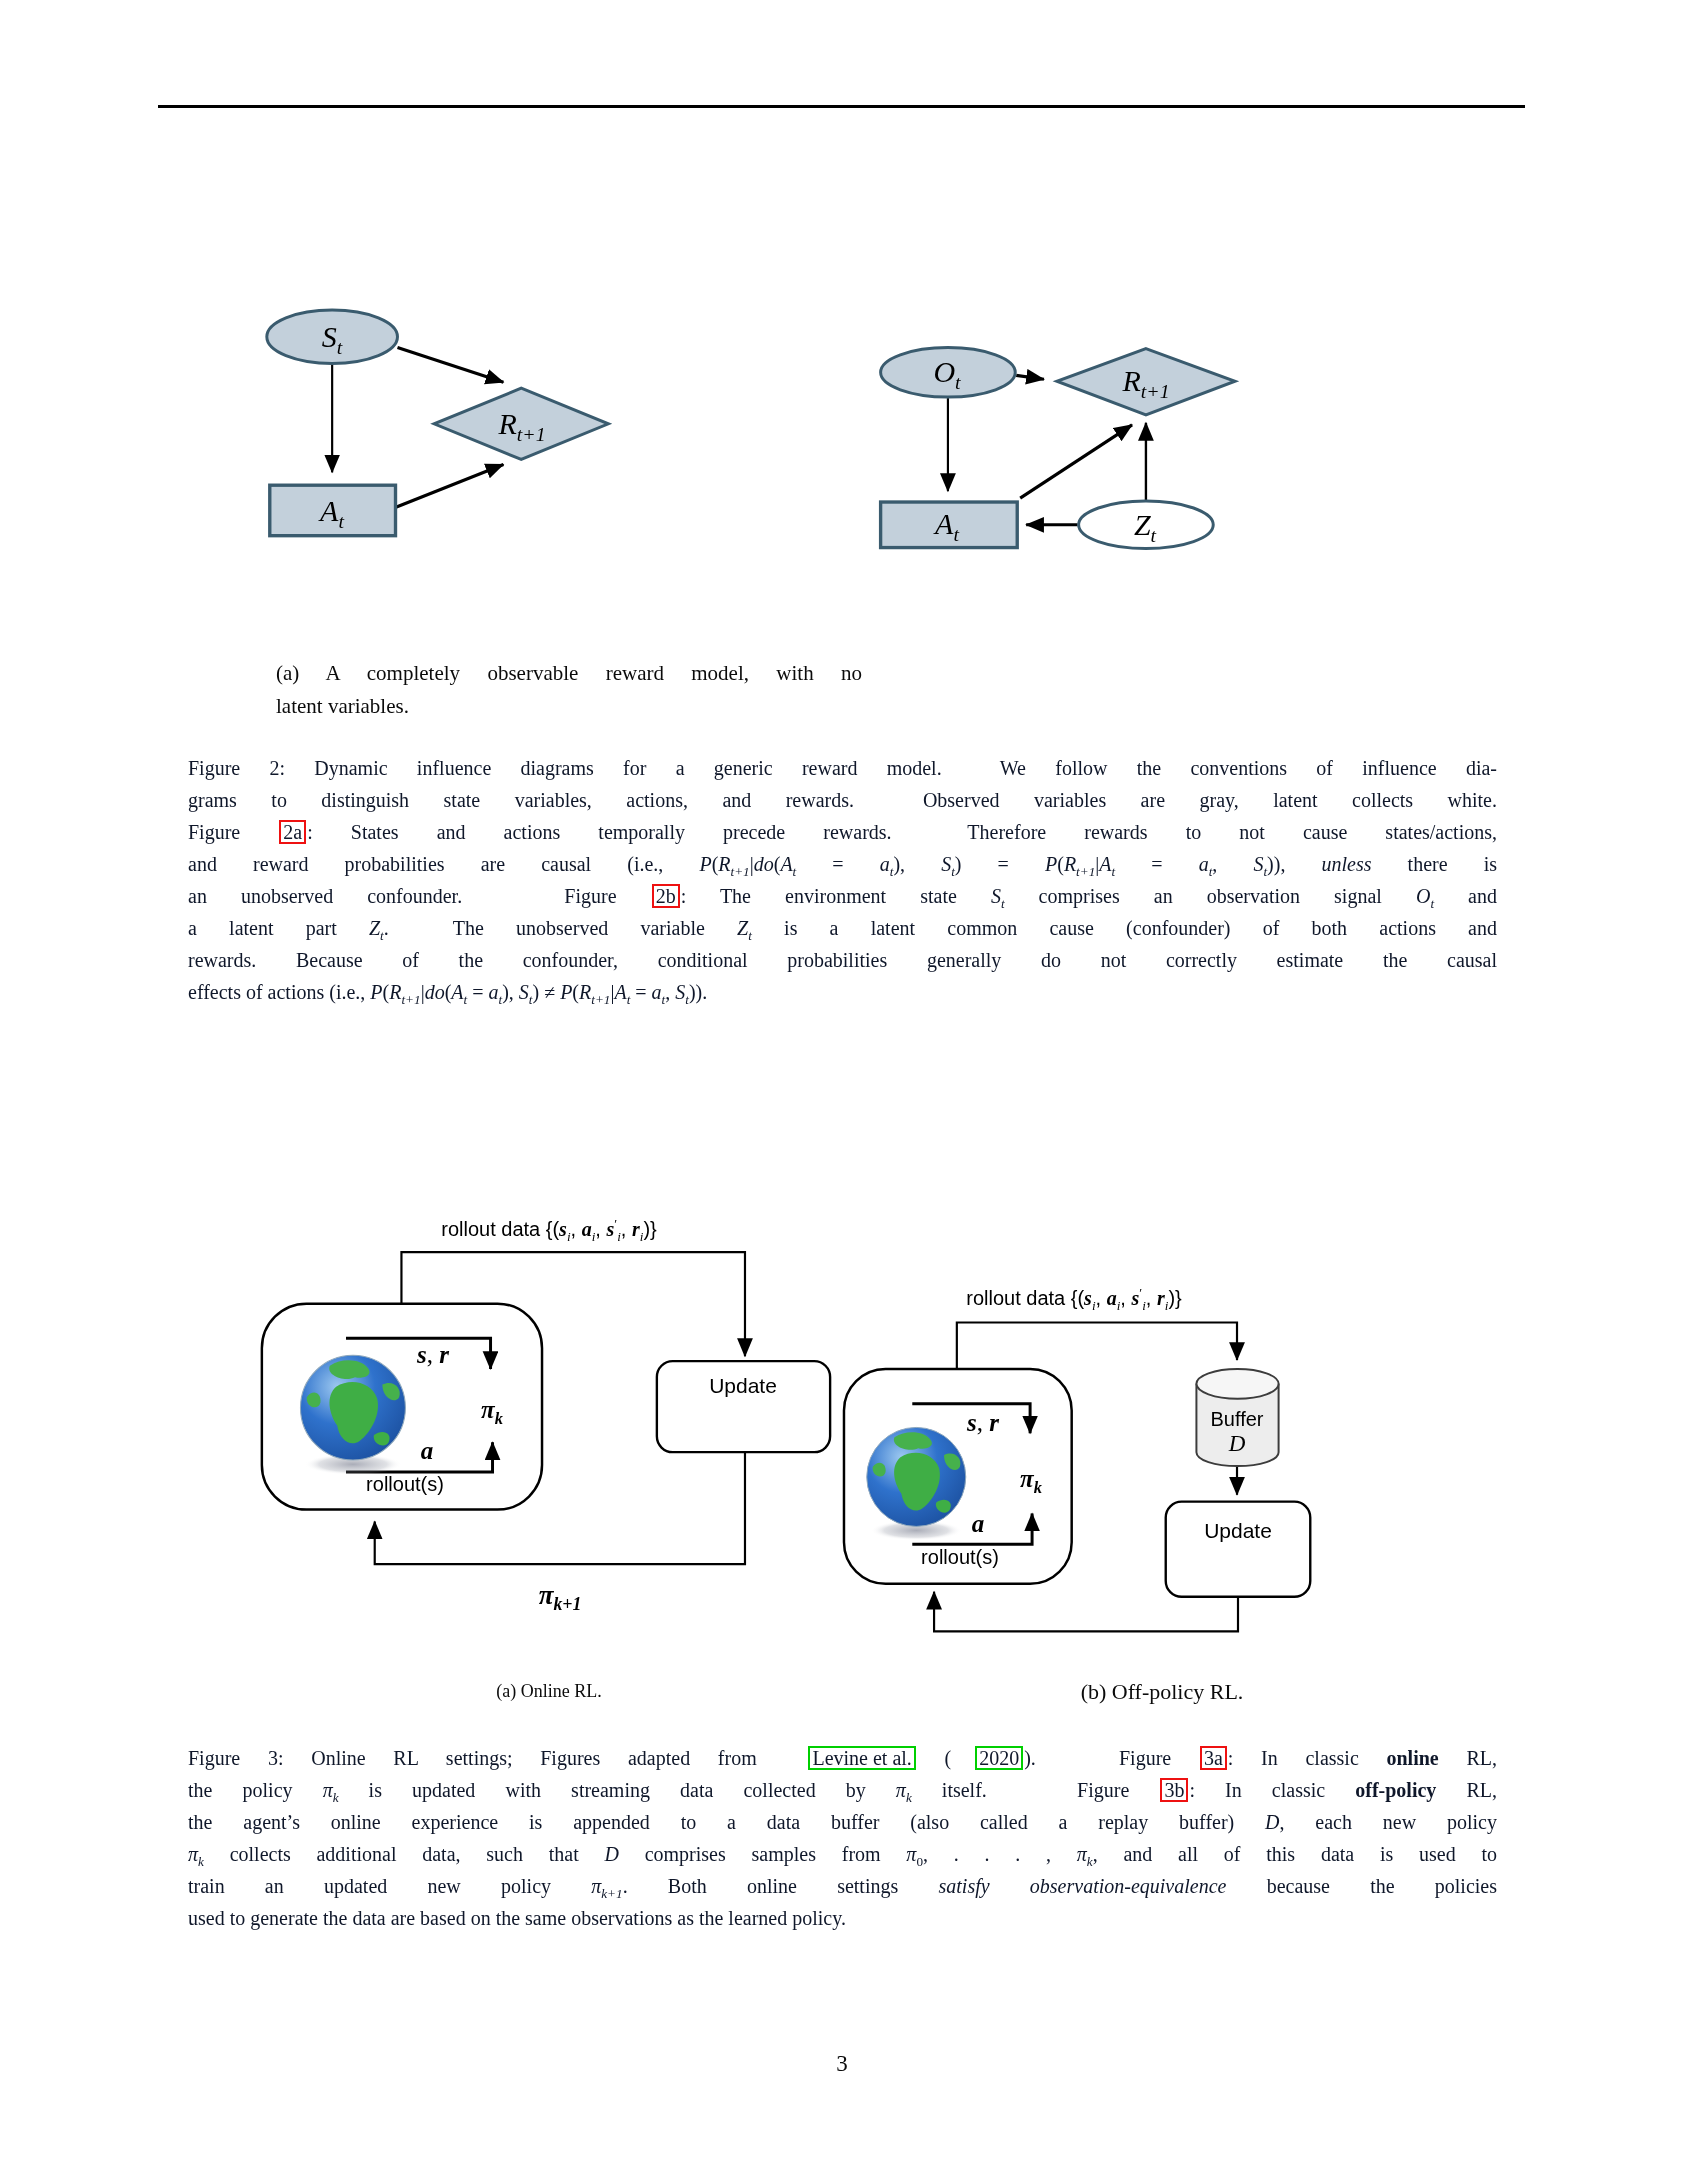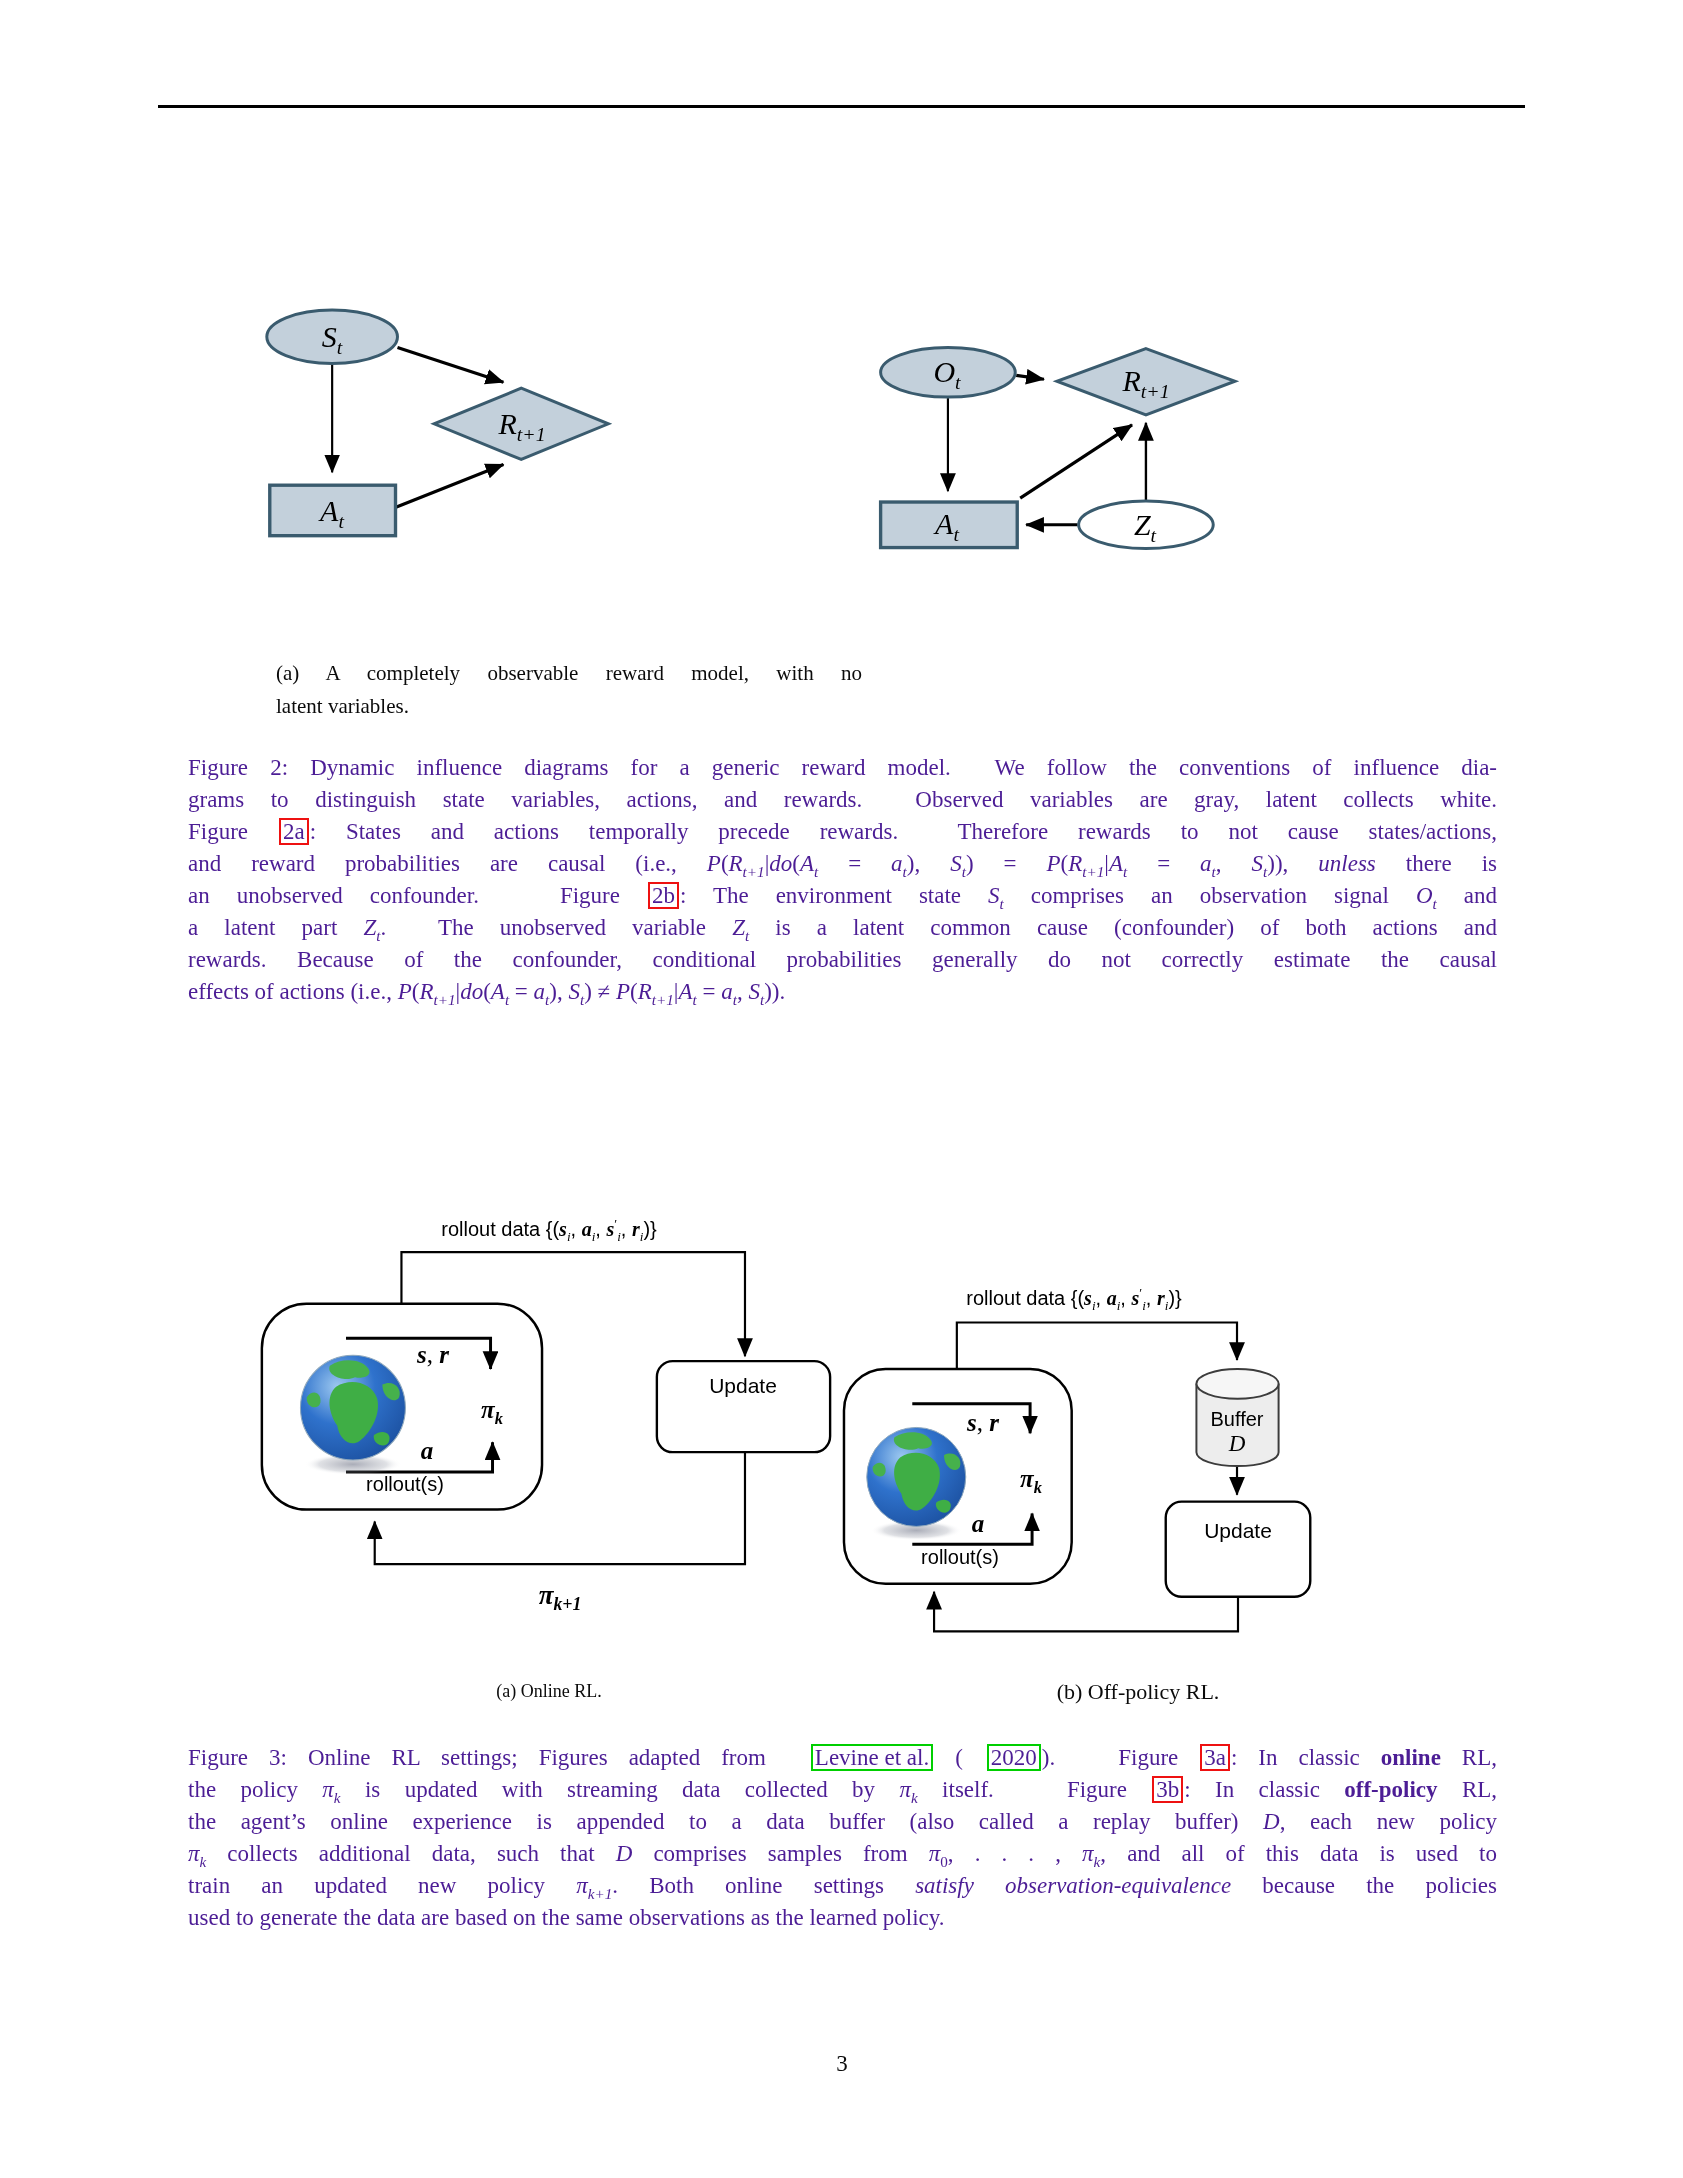--- a/index.html
+++ b/index.html
@@ -1,20 +1,20 @@
 <!DOCTYPE html>
 <html><head>
 <meta charset="utf-8">
 <style>
   html,body{margin:0;padding:0;background:#ffffff;}
   .page{position:relative;width:1683px;height:2178px;background:#ffffff;overflow:hidden;
         font-family:"Liberation Serif","DejaVu Serif",serif;color:#0b0b0b;}
   .toprule{position:absolute;left:158px;top:105px;width:1367px;height:2.6px;background:#000;}
   svg{position:absolute;overflow:visible;}
-  .cap{position:absolute;font-size:23px;line-height:32px;color:#4c1d95;}
+  .cap{position:absolute;font-size:20px;line-height:32px;color:#0f172a;}
   .subcap{position:absolute;font-size:21px;line-height:33px;color:#0b0b0b;}
   .cl{text-align:justify;text-align-last:justify;}
   .cl:last-child{text-align:left;text-align-last:left;}
   .sg{white-space:pre-wrap;}
   .it{font-style:italic;}
   .bd{font-weight:700;}
   .mt{font-family:"Liberation Serif","DejaVu Serif",serif;}
   sub{font-size:66%;line-height:0;}
   sup{font-size:66%;line-height:0;}
   .lb{border:2px solid;padding:0 2px;margin:0 1px;line-height:1;display:inline-block;}
@@ -141,21 +141,21 @@
   <div class="flabel" style="left:1074px;top:1298px;"><span class="sg">rollout data {(</span><span class="sg it bd mt">s</span><sub class="sg it mt">i</sub><span class="sg">, </span><span class="sg it bd mt">a</span><sub class="sg it mt">i</sub><span class="sg">, </span><span class="sg it bd mt">s</span><sup class="sg mt">′</sup><sub class="sg it mt">i</sub><span class="sg">, </span><span class="sg it bd mt">r</span><sub class="sg it mt">i</sub><span class="sg">)}</span></div>
   <div class="flabel math" style="left:983px;top:1423px;"><span class="sg it bd mt">s</span><span class="sg">, </span><span class="sg it bd mt">r</span></div>
   <div class="flabel math" style="left:1031px;top:1479px;"><span class="sg it bd mt">π</span><sub class="sg it bd mt">k</sub></div>
   <div class="flabel math" style="left:978px;top:1524px;"><span class="sg it bd mt">a</span></div>
   <div class="flabel" style="left:960px;top:1557px;">rollout(s)</div>
   <div class="flabel" style="left:1237px;top:1419px;">Buffer</div>
   <div class="flabel math" style="left:1237px;top:1444px;font-size:23px;"><span class="sg it mt">D</span></div>
   <div class="flabel" style="left:1238px;top:1531px;font-size:21px;">Update</div>
 
   <div class="subcap centered" style="left:549px;top:1675px;font-size:18px;">(a) Online RL.</div>
-  <div class="subcap centered" style="left:1138px;top:1675px;font-size:22px;">(b) Off-policy RL.</div>
+  <div class="subcap centered" style="left:1162px;top:1675px;font-size:22px;">(b) Off-policy RL.</div>
 
   <div class="cap" style="left:188px;top:1742px;width:1309px;">
       <div class="cl"><span class="sg">Figure 3: Online RL settings; Figures adapted from </span><span class="sg lb green">Levine et al.</span><span class="sg"> (</span><span class="sg lb green">2020</span><span class="sg">).   Figure </span><span class="sg lb red">3a</span><span class="sg">: In classic </span><span class="sg bd">online</span><span class="sg"> RL,</span></div>
       <div class="cl"><span class="sg">the policy </span><span class="sg it">π</span><sub class="sg it">k</sub><span class="sg"> is updated with streaming data collected by </span><span class="sg it">π</span><sub class="sg it">k</sub><span class="sg"> itself.   Figure </span><span class="sg lb red">3b</span><span class="sg">: In classic </span><span class="sg bd">off-policy</span><span class="sg"> RL,</span></div>
       <div class="cl"><span class="sg">the agent’s online experience is appended to a data buffer (also called a replay buffer) </span><span class="sg it">D</span><span class="sg">, each new policy</span></div>
       <div class="cl"><span class="sg it">π</span><sub class="sg it">k</sub><span class="sg"> collects additional data, such that </span><span class="sg it">D</span><span class="sg"> comprises samples from </span><span class="sg it">π</span><sub class="sg">0</sub><span class="sg">, . . . , </span><span class="sg it">π</span><sub class="sg it">k</sub><span class="sg">, and all of this data is used to</span></div>
       <div class="cl"><span class="sg">train an updated new policy </span><span class="sg it">π</span><sub class="sg it">k+1</sub><span class="sg">. Both online settings </span><span class="sg it">satisfy observation-equivalence</span><span class="sg"> because the policies</span></div>
       <div class="cl"><span class="sg">used to generate the data are based on the same observations as the learned policy.</span></div>
     </div>
 

